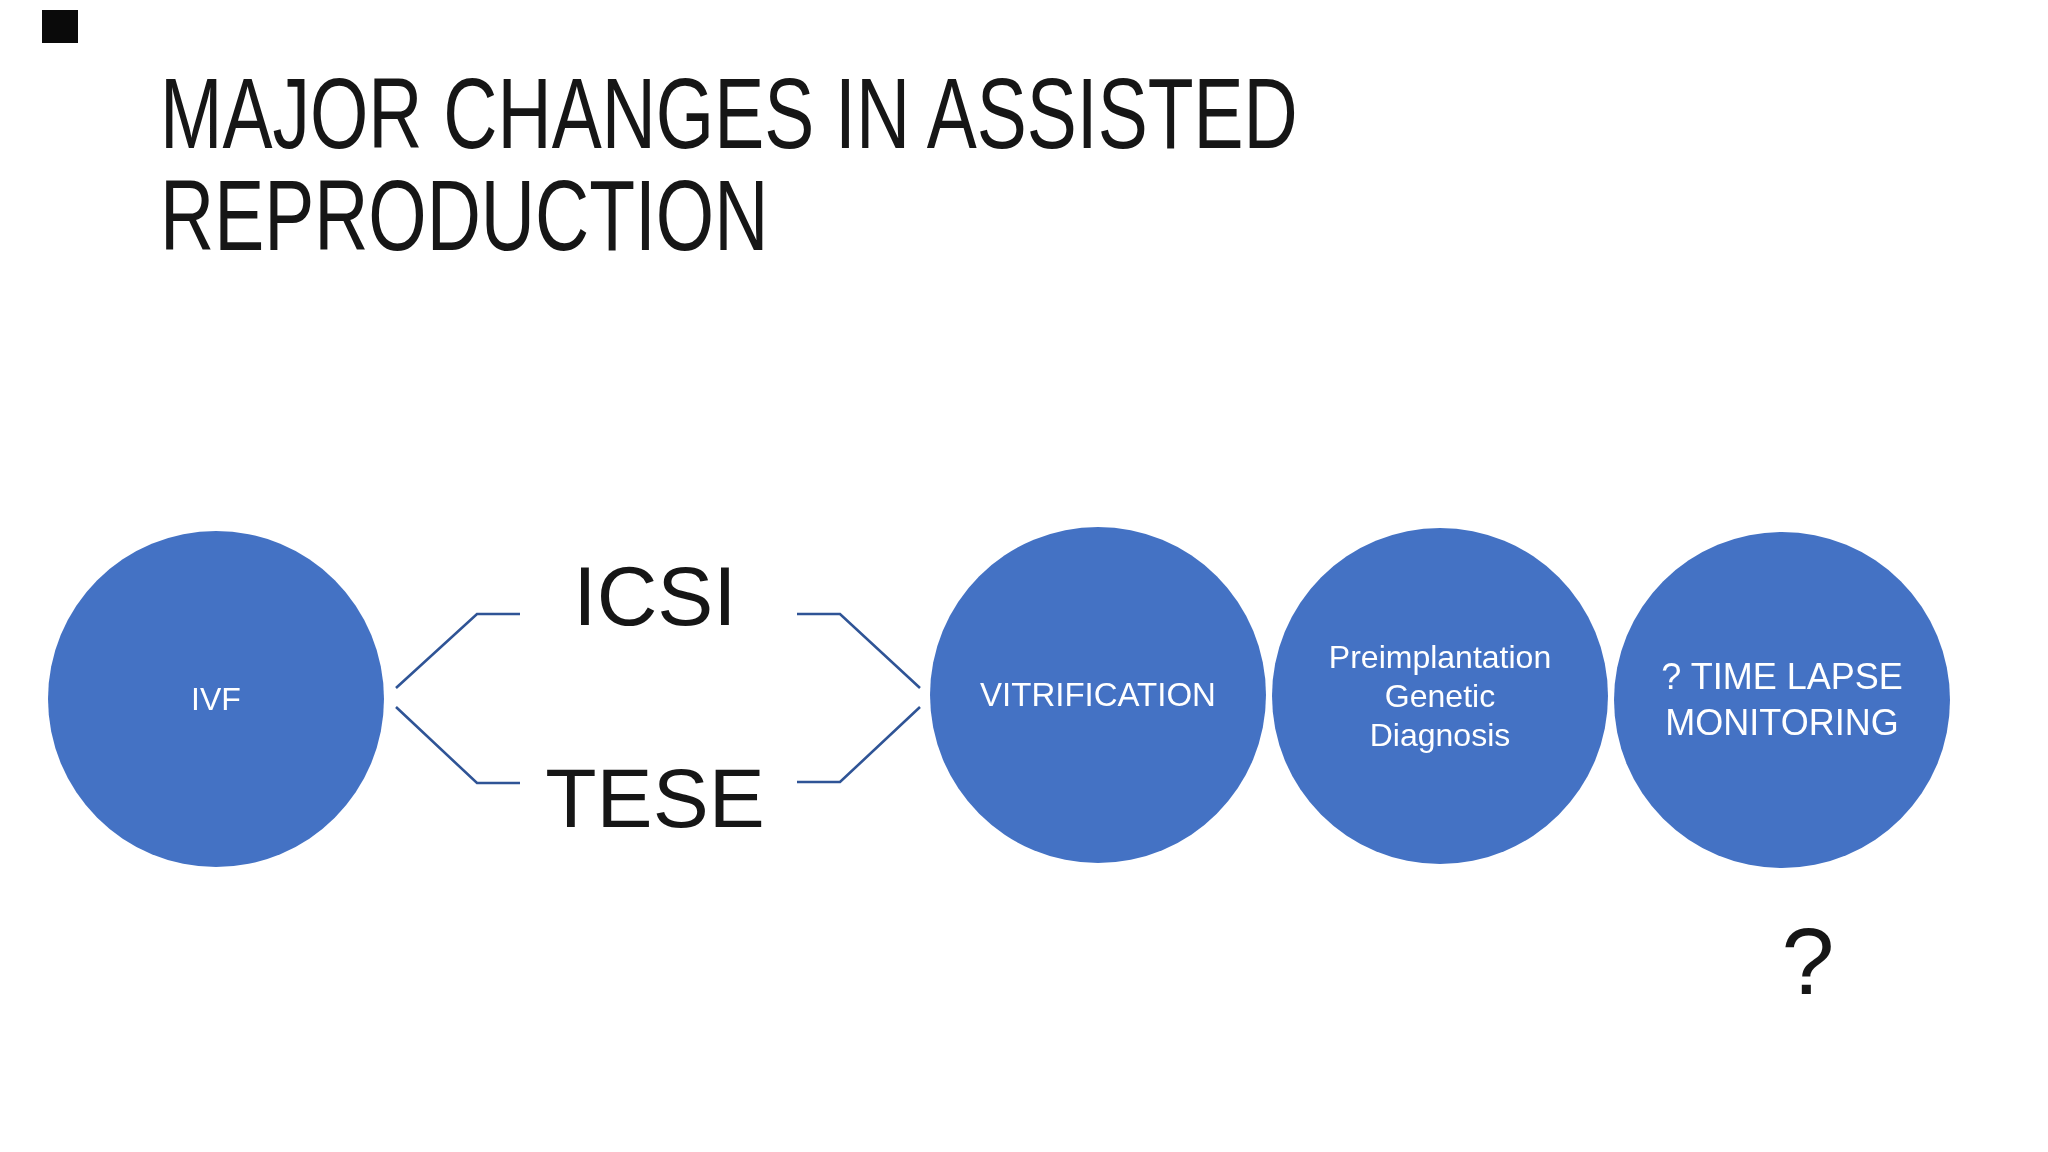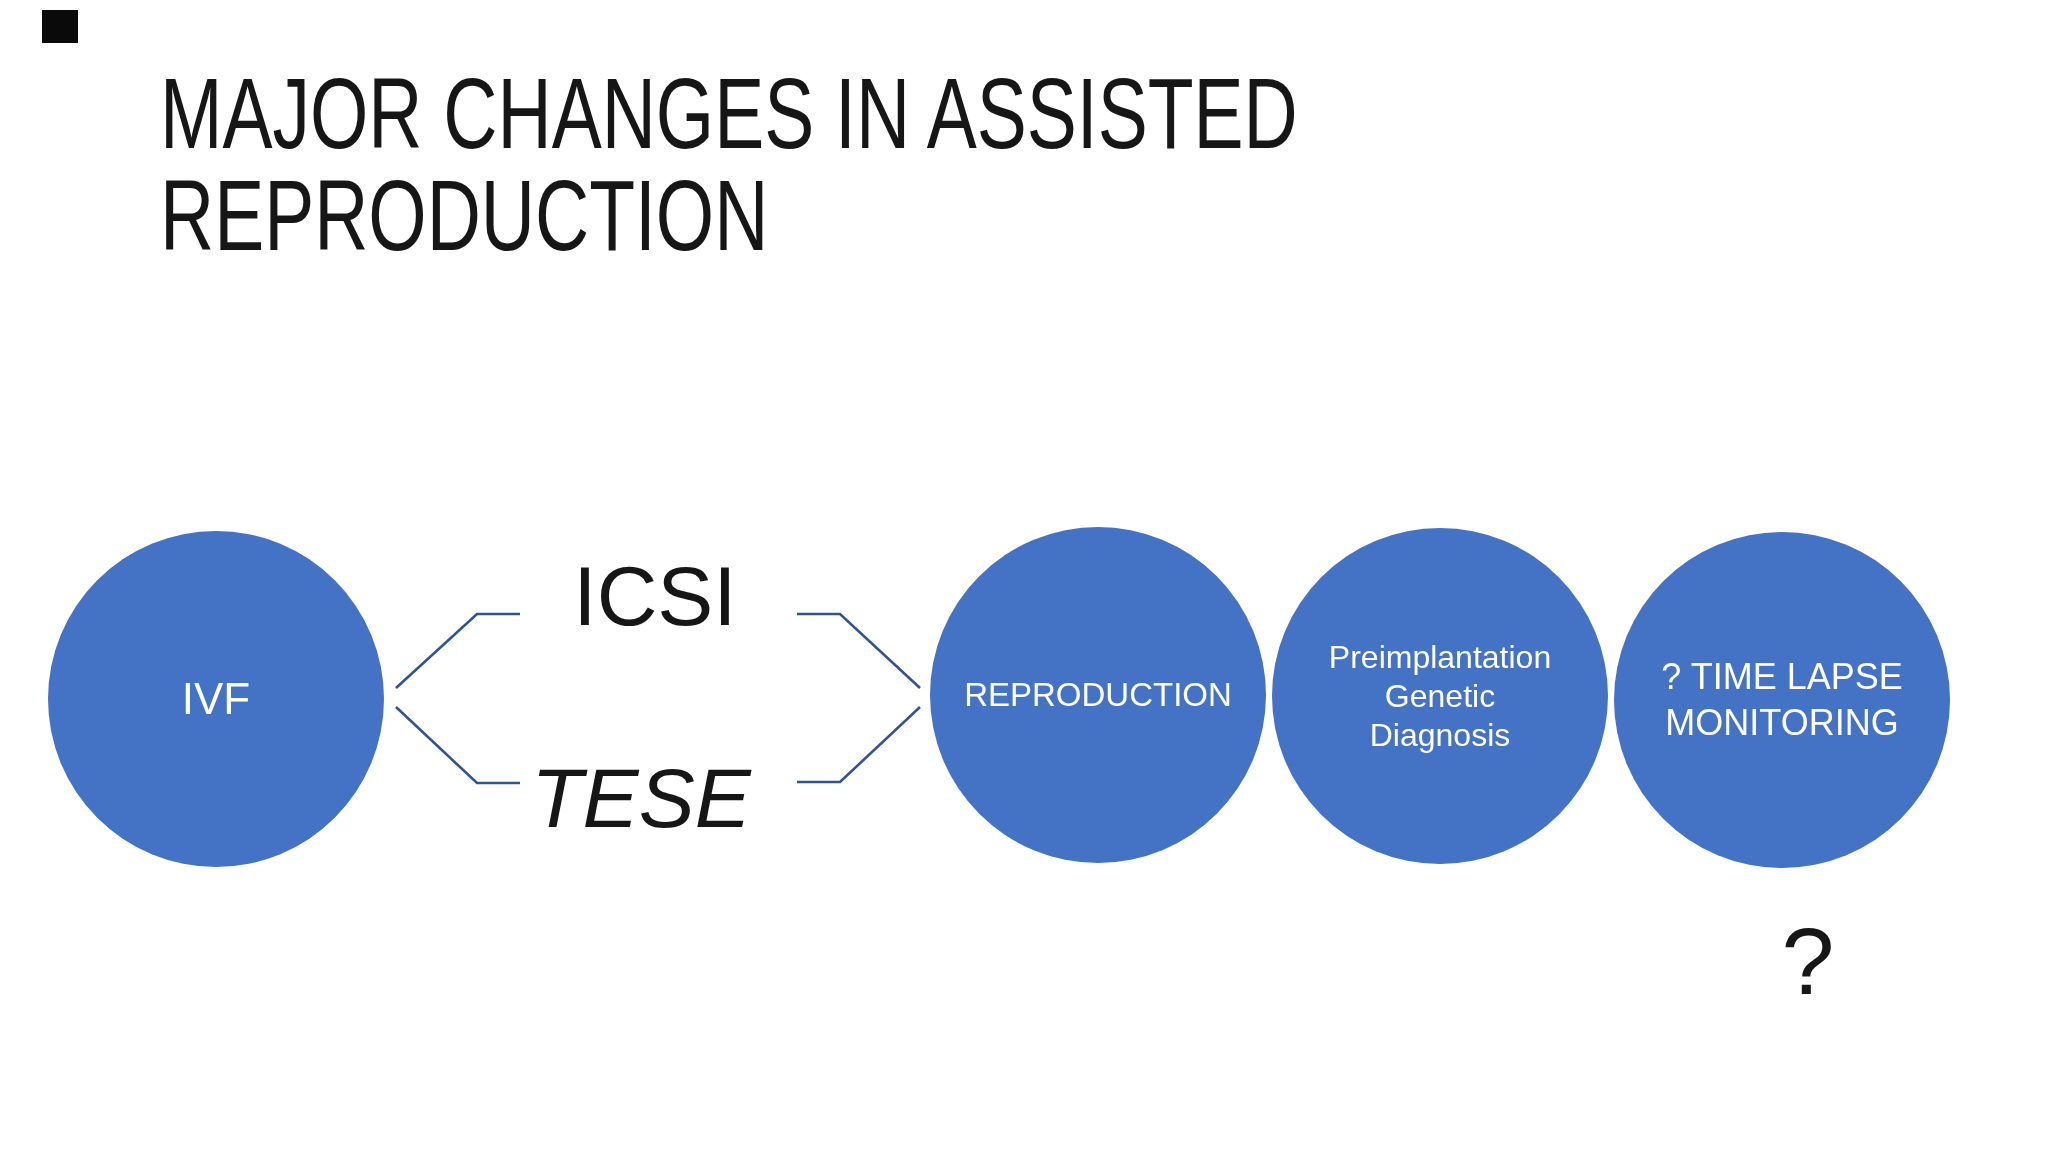--- a/index.html
+++ b/index.html
@@ -61,35 +61,35 @@
     align-items: center;
     justify-content: center;
     text-align: center;
     color: var(--node-text);
   }
   .node-ivf           { left: 48px;   top: 531px; }
   .node-vitrification { left: 930px;  top: 527px; }
   .node-pgd           { left: 1272px; top: 528px; }
   .node-tlm           { left: 1614px; top: 532px; }
 
-  .node-ivf .node-label           { font-size: 44px; line-height: 44px; }
+  .node-ivf .node-label           { font-size: 32px; line-height: 44px; }
   .node-vitrification .node-label { font-size: 33px; line-height: 40px; }
   .node-pgd .node-label           { font-size: 32px; line-height: 39px; width: 244px; text-align: center; }
   .node-tlm .node-label           { font-size: 36px; line-height: 46px; width: 264px; }
 
   .branch-label {
     position: absolute;
     transform: translate(-50%, -50%);
     font-size: 84px;
     font-weight: 400;
     color: var(--title-text);
     white-space: nowrap;
   }
   .branch-icsi { left: 655px; top: 596px; }
-  .branch-tese { left: 641px; top: 798px; font-style: italic; }
+  .branch-tese { left: 655px; top: 798px; }
 
   .footnote-question {
     position: absolute;
     left: 1808px; top: 966px;
     transform: translate(-50%, -54%);
     font-size: 95px;
     font-weight: 400;
     color: var(--title-text);
   }
 </style>
@@ -107,21 +107,21 @@
     <path d="M 396 707 L 477 783 L 520 783"></path>
     <path d="M 797 614 L 840 614 L 920 688"></path>
     <path d="M 920 707 L 840 782 L 797 782"></path>
   </svg>
 
   <div class="node-circle node-ivf">
     <span class="node-label">IVF</span>
   </div>
 
   <div class="node-circle node-vitrification">
-    <span class="node-label">REPRODUCTION</span>
+    <span class="node-label">VITRIFICATION</span>
   </div>
 
   <div class="node-circle node-pgd">
     <span class="node-label">Preimplantation Genetic Diagnosis</span>
   </div>
 
   <div class="node-circle node-tlm">
     <span class="node-label">? TIME LAPSE MONITORING</span>
   </div>
 

